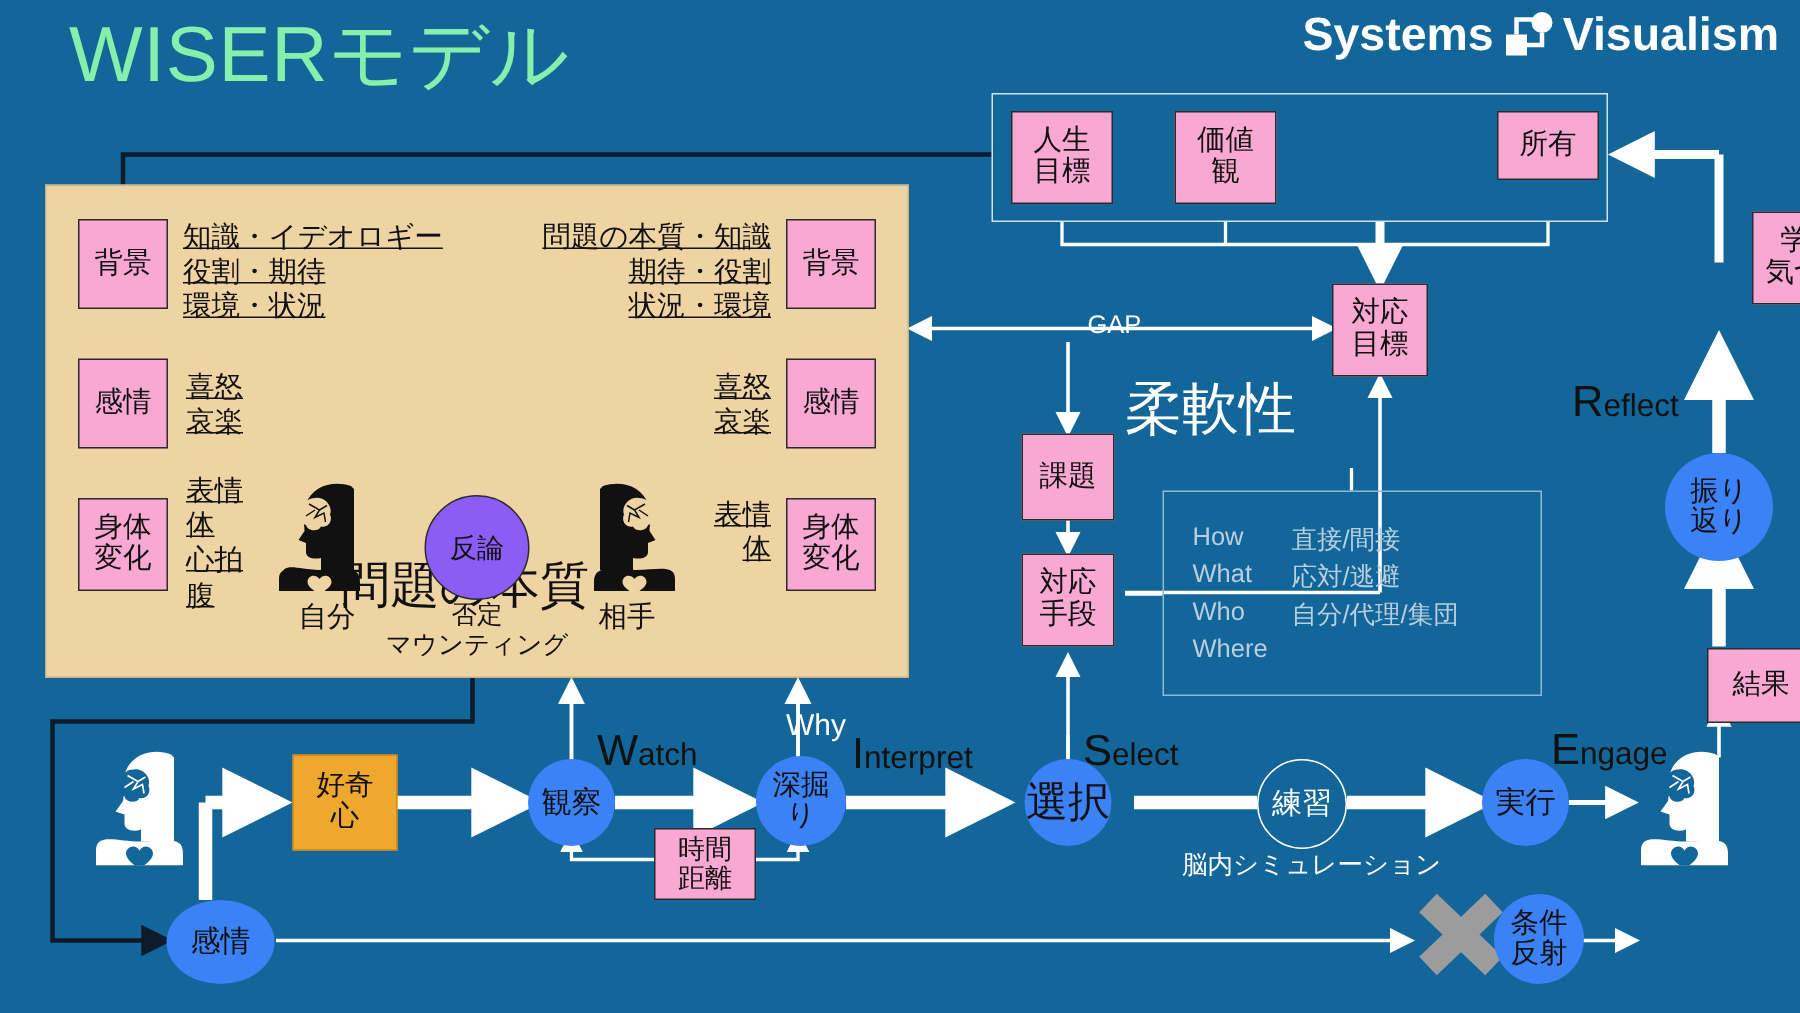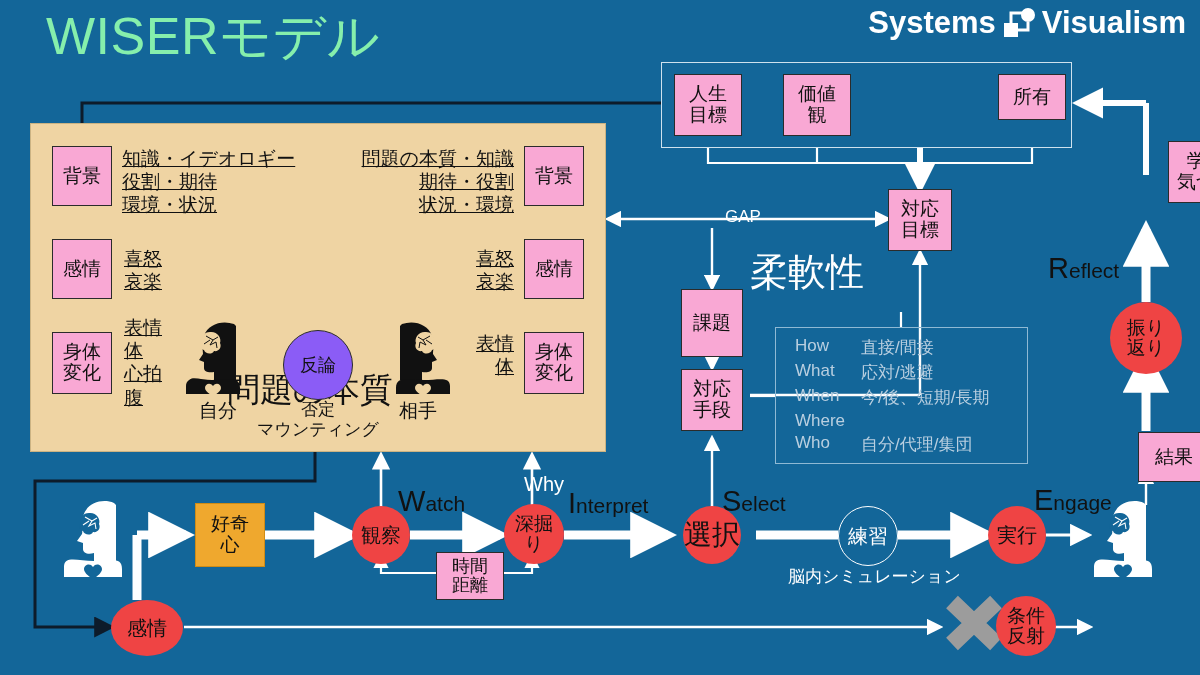--- a/index.html
+++ b/index.html
@@ -65,21 +65,21 @@
   #fivew{
     left:775px;top:327px;width:253px;height:137px;border:1.5px solid #8fb9d4;
     display:flex;align-items:center;padding-left:19px;
   }
   #fivew table{border-collapse:collapse;color:#b9cfe0;font-size:17px;}
   #fivew td{padding:1px 0;vertical-align:top;}
   #fivew td.k{width:66px;}
 
   
   .obox{background:#efa82e;border:1.5px solid #d08c16;color:#111;}
-  .wcirc{background:#ef4444;color:#111;}
+  .wcirc{background:#3b82f6;color:#111;}
   .ocirc{background:transparent;border:1.5px solid #ffffff;color:#ffffff;}
 
   .wlabel{position:absolute;color:#111;white-space:nowrap;}
   .wlabel .big{font-size:29px;}
   .wlabel .sm{font-size:21px;}
   .whyLab{position:absolute;color:#ffffff;font-size:20px;white-space:nowrap;}
   #sim{left:788px;top:565px;color:#fff;font-size:17px;white-space:nowrap;}
 
   
   #reflect{left:1048px;top:252px;color:#111;white-space:nowrap;}
@@ -258,46 +258,42 @@
 目標</div>
   <div class="abs wbox tbox" style="left:783px;top:74px;width:68px;height:62px;white-space:pre-line;">価値
 観</div>
   <div class="abs wbox tbox" style="left:998px;top:74px;width:68px;height:46px;white-space:pre-line;">所有</div>
 
   <div class="abs wbox" style="left:888px;top:189px;width:64px;height:62px;white-space:pre-line;">対応
 目標</div>
   <div class="abs" id="gaplabel">GAP</div>
   <div class="abs" id="flex">柔軟性</div>
 
-  <div class="abs wbox" style="left:681px;top:289px;width:62px;height:68px;">課題</div>
+  <div class="abs wbox" style="left:681px;top:289px;width:62px;height:58px;">課題</div>
   <div class="abs wbox" style="left:681px;top:369px;width:62px;height:62px;white-space:pre-line;">対応
 手段</div>
 
   <div class="abs" id="fivew">
     <table>
       <tbody>
           <tr>
         <td class="k">How</td>
         <td>直接/間接</td>
       </tr>
       <tr>
         <td class="k">What</td>
         <td>応対/逃避</td>
       </tr>
       <tr>
-        <td class="k">When</td>
-        <td>今/後、短期/長期</td>
+        <td class="k">Who</td>
+        <td>自分/代理/集団</td>
       </tr>
       <tr>
         <td class="k">Where</td>
         <td></td>
-      </tr>
-      <tr>
-        <td class="k">Who</td>
-        <td>自分/代理/集団</td>
       </tr>
     </tbody>
       </table>
   </div>
 
   <div class="abs wbox" style="left:1168px;top:141px;width:76px;height:62px;white-space:pre-line;">学び
 気づき</div>
   <div class="abs circ wcirc" style="left:1110px;top:302px;width:72px;height:72px;font-size:19px;white-space:pre-line;">振り
 返り</div>
   <div class="abs wbox" style="left:1110px;top:432px;width:72px;height:50px;margin-left:28px;">結果</div>

